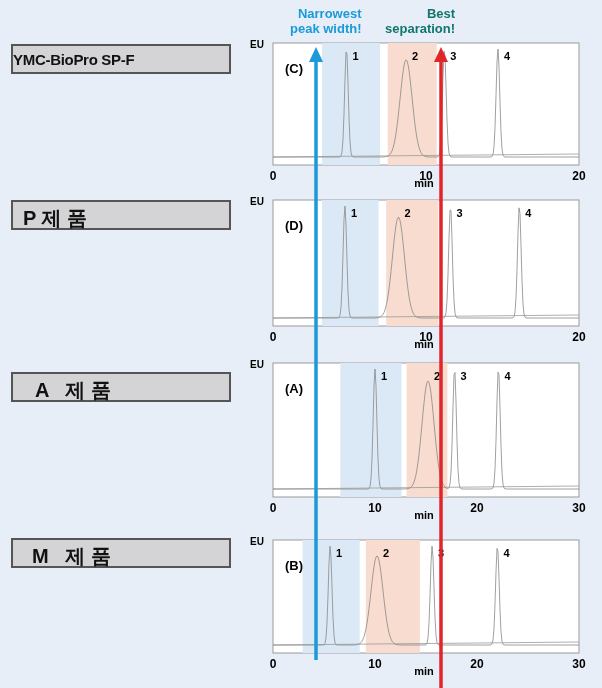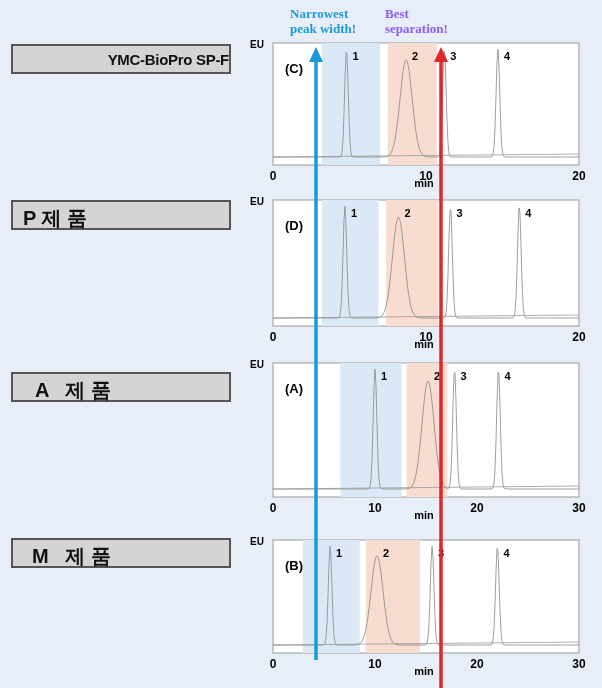--- a/index.html
+++ b/index.html
@@ -1,21 +1,21 @@
 <!DOCTYPE html>
 <html><head>
 <meta charset="utf-8">
 <style>
   html,body{margin:0;padding:0;}
   body{width:602px;height:688px;background:#e8eef7;position:relative;overflow:hidden;font-family:"Liberation Sans",sans-serif;}
   .label-box{position:absolute;left:11px;width:220px;height:30px;background:#d4d4d6;border:2px solid #555;box-sizing:border-box;color:#111;}
   .label-box span{position:absolute;top:3px;font-size:20px;white-space:pre;font-weight:bold;}
-  .label-box.brand span{left:0;right:0;text-align:right;font-weight:bold;font-size:15px;top:5px;letter-spacing:-0.3px;}
+  .label-box.brand span{left:0;right:0;text-align:left;font-weight:bold;font-size:15px;top:5px;letter-spacing:-0.3px;}
   svg{position:absolute;left:0;top:0;}
-  .ann{position:absolute;font-weight:bold;font-size:13px;line-height:15px;text-align:left;font-family:Liberation Serif, serif;}
+  .ann{position:absolute;font-weight:bold;font-size:13px;line-height:15px;text-align:right;}
 </style>
 </head>
 <body>
 
 <div class="label-box brand" style="top:44px">
     <span>YMC-BioPro SP-F</span>
   </div>
 <div class="label-box" style="top:200px">
     <span style="left:10px">P 제 품</span>
   </div>
@@ -23,21 +23,21 @@
     <span style="left:22px">A   제 품</span>
   </div>
 <div class="label-box" style="top:538px">
     <span style="left:19px">M   제 품</span>
   </div>
 
 <div class="ann" style="left:290px;top:6px;color:#1a9ad9">
   <div>Narrowest</div>
   <div>peak width!</div>
 </div>
-<div class="ann" style="left:385px;top:6px;color:#8b5cf6">
+<div class="ann" style="left:385px;top:6px;color:#0f766e">
   <div>Best</div>
   <div>separation!</div>
 </div>
 
 <svg id="charts" width="602" height="688">
     <rect x="273" y="43" width="306" height="122" fill="#fff" stroke="#999" stroke-width="1"></rect>
     <rect x="321.96" y="43" width="58.14000000000004" height="122" fill="#dbe9f6"></rect>
     <rect x="387.75" y="43" width="48.95999999999998" height="122" fill="#f8dccf"></rect>
     <text x="250" y="48" font-size="10" font-weight="bold" font-family="Liberation Sans, sans-serif">EU</text>
     <text x="285" y="73" font-size="13" font-weight="bold" font-family="Liberation Sans, sans-serif">(C)</text>

